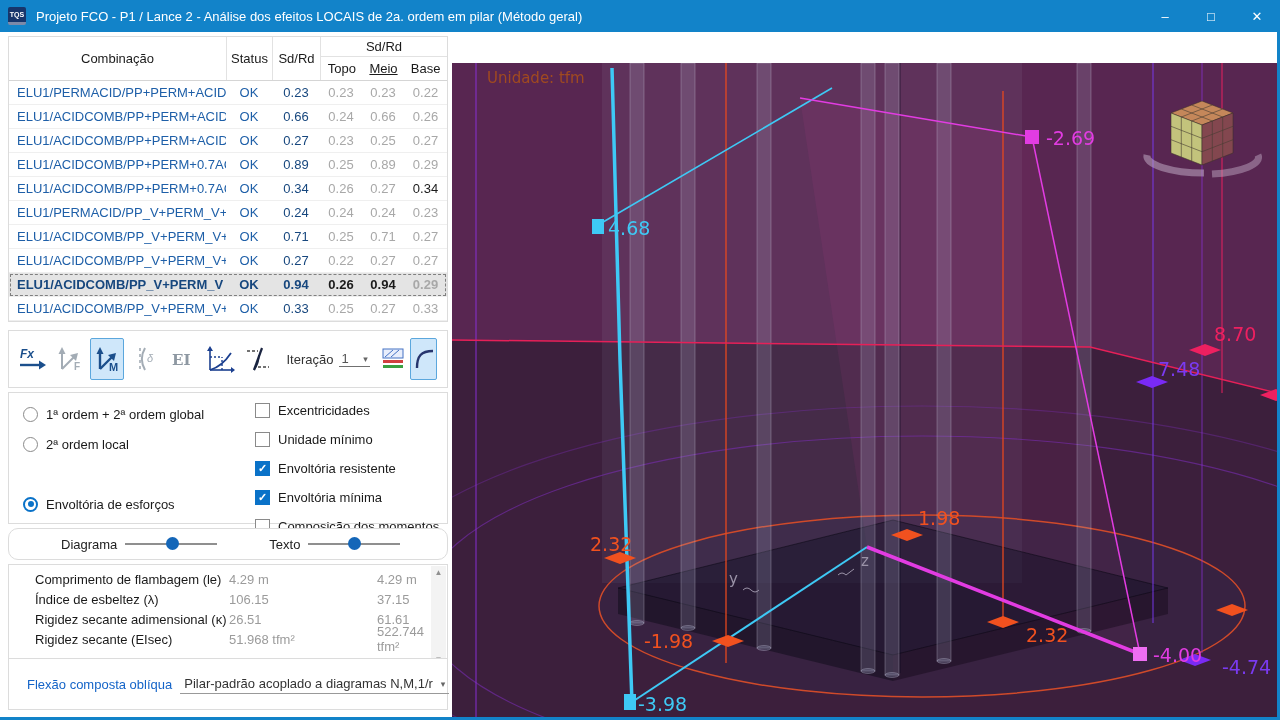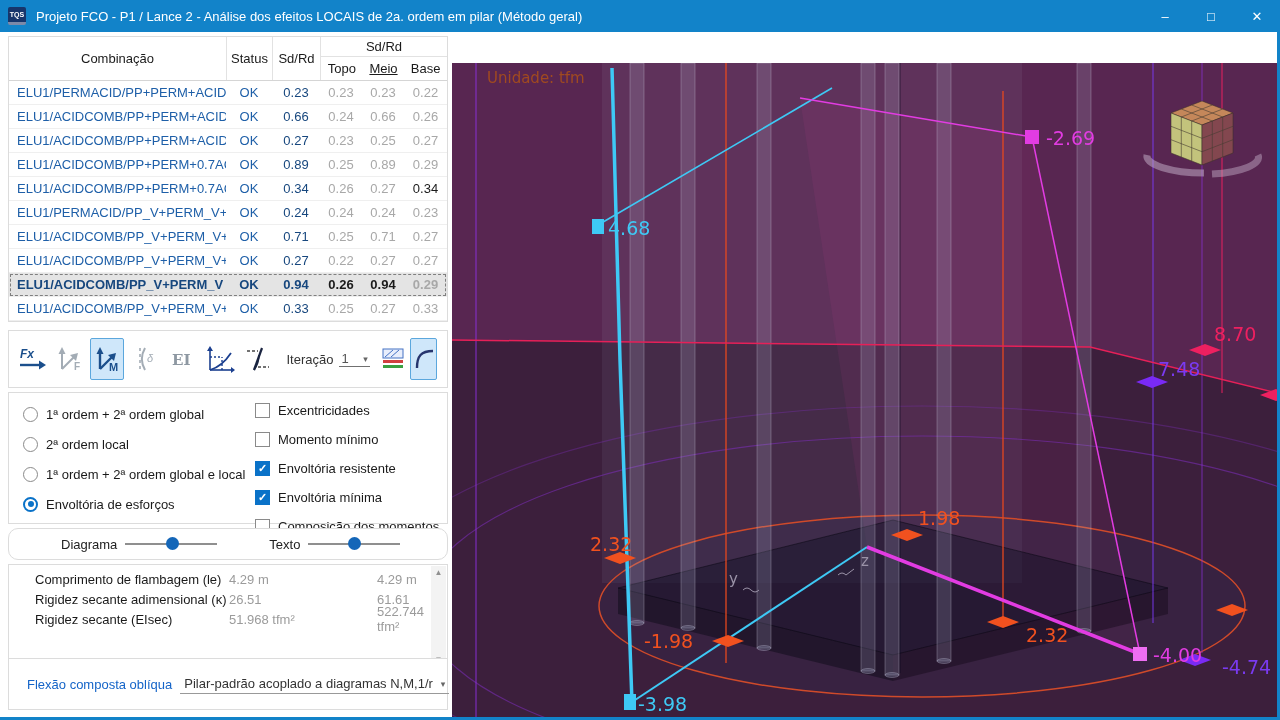--- a/index.html
+++ b/index.html
@@ -285,35 +285,31 @@
 
   <div class="panel p-options">
     <div class="opt-item" style="left:14px;top:12px;">
       <span class="radio"></span>
       <span>1ª ordem + 2ª ordem global</span>
     </div>
     <div class="opt-item" style="left:14px;top:42px;">
       <span class="radio"></span>
       <span>2ª ordem local</span>
     </div>
-    <div class="opt-item" style="left:14px;top:72px;">
-      <span class="radio"></span>
-      <span>1ª ordem + 2ª ordem global e local</span>
-    </div>
     <div class="opt-item" style="left:14px;top:102px;">
       <span class="radio on"></span>
       <span>Envoltória de esforços</span>
     </div>
     <div class="opt-item" style="left:246px;top:8px;">
       <span class="cb"></span>
       <span>Excentricidades</span>
     </div>
     <div class="opt-item" style="left:246px;top:37px;">
       <span class="cb"></span>
-      <span>Momento mínimo</span>
+      <span>Unidade mínimo</span>
     </div>
     <div class="opt-item" style="left:246px;top:66px;">
       <span class="cb on">✓</span>
       <span>Envoltória resistente</span>
     </div>
     <div class="opt-item" style="left:246px;top:95px;">
       <span class="cb on">✓</span>
       <span>Envoltória mínima</span>
     </div>
     <div class="opt-item" style="left:246px;top:124px;">
@@ -336,20 +332,25 @@
       </div>
     </div>
   </div>
 
   <div class="panel p-props">
     <div style="padding-top:4px;">
       <div class="prow">
         <div class="plabel">Comprimento de flambagem (le)</div>
         <div class="pv1">4.29 m</div>
         <div class="pv2">4.29 m</div>
+      </div>
+      <div class="prow">
+        <div class="plabel">Índice de esbeltez (λ)</div>
+        <div class="pv1">106.15</div>
+        <div class="pv2">37.15</div>
       </div>
       <div class="prow">
         <div class="plabel">Rigidez secante adimensional (κ)</div>
         <div class="pv1">26.51</div>
         <div class="pv2">61.61</div>
       </div>
       <div class="prow">
         <div class="plabel">Rigidez secante (EIsec)</div>
         <div class="pv1">51.968 tfm²</div>
         <div class="pv2">522.744 tfm²</div>

